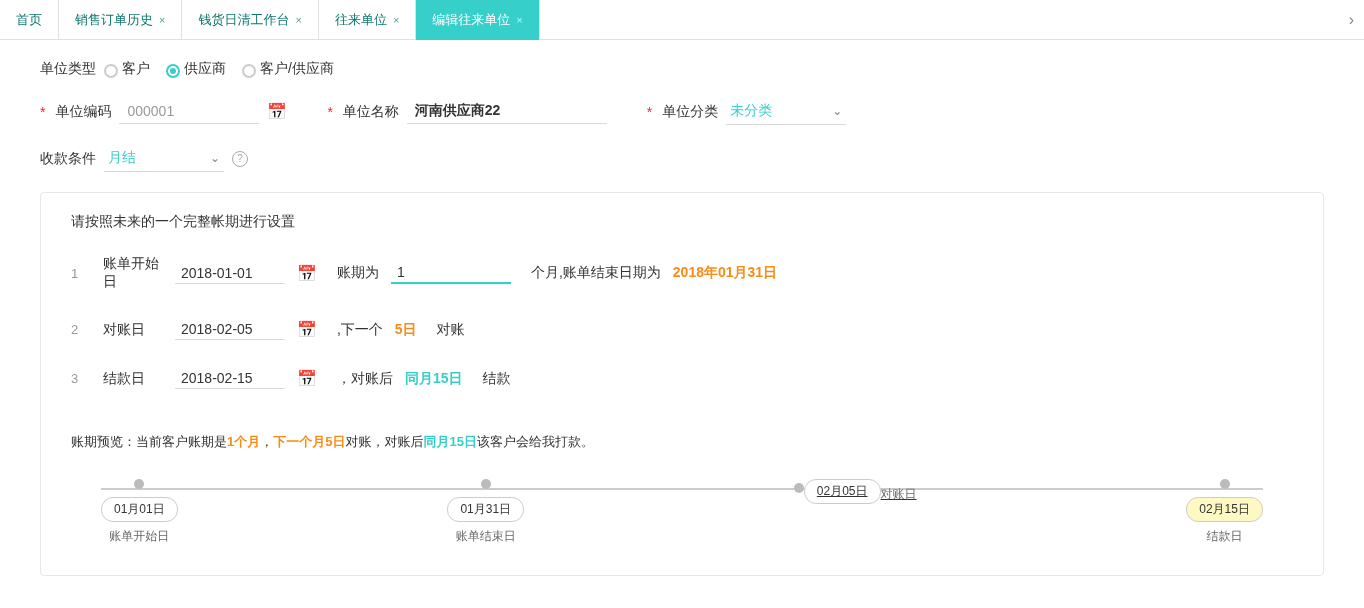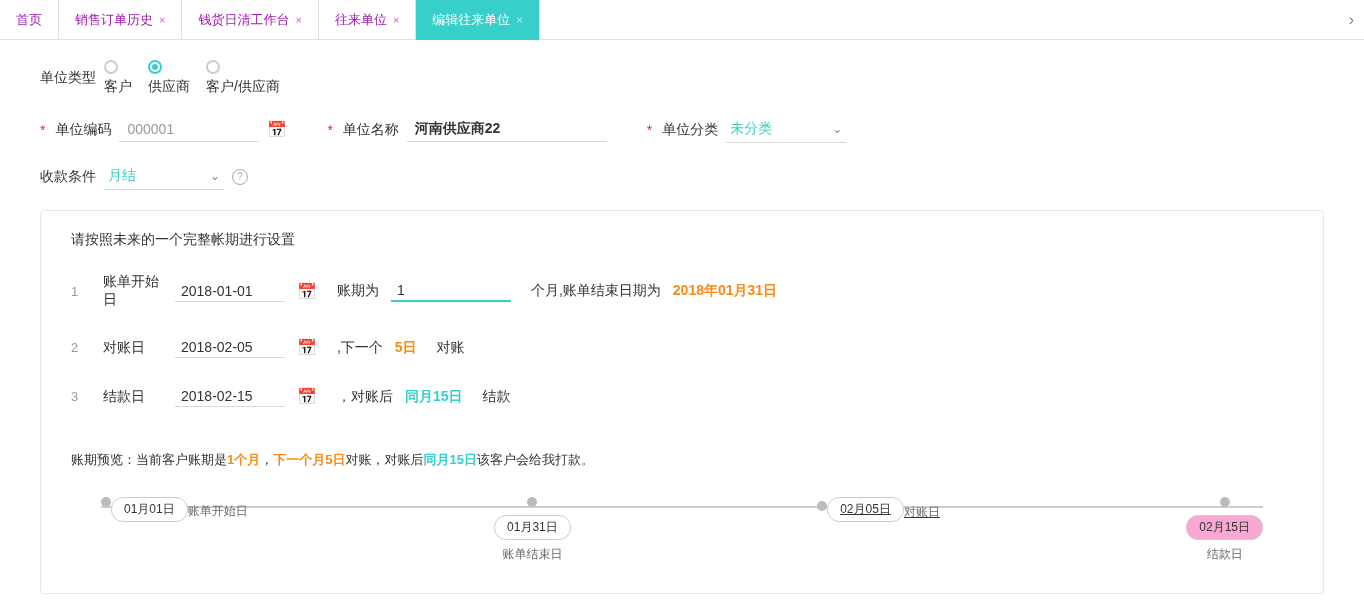--- a/index.html
+++ b/index.html
@@ -14,21 +14,21 @@
       height: 40px;
       padding: 0;
     }
     .tab {
       display: flex;
       align-items: center;
       padding: 0 16px;
       height: 40px;
       cursor: pointer;
       font-size: 13px;
-      color: #a21caf;
+      color: #0f766e;
       border-right: 1px solid #e0e0e0;
       gap: 6px;
       white-space: nowrap;
     }
     .tab.active {
       background: #36cfc9;
       color: #fff;
     }
     .tab .close-x {
       font-size: 11px;
@@ -73,24 +73,23 @@
     }
 
     
     .radio-group {
       display: flex;
       align-items: center;
       gap: 16px;
     }
     .radio-item {
       display: flex;
-      align-items: flex-start;
+      align-items: flex-end;
       gap: 4px;
       cursor: pointer;
-      flex-direction: column;
     }
     .radio-circle {
       width: 14px;
       height: 14px;
       border-radius: 50%;
       border: 2px solid #ccc;
       display: flex;
       align-items: center;
       justify-content: center;
     }
@@ -355,21 +354,21 @@
       <div class="preview-text">
         <span>账期预览：当前客户账期是</span><span class="highlight-orange">1个月</span><span>，</span><span class="highlight-orange">下一个月5日</span><span>对账，对账后</span><span class="highlight-teal">同月15日</span><span>该客户会给我打款。</span>
       </div>
 
       <div style="position:relative; width:100%; padding: 0 30px;">
 
         <div style="position:absolute; top:9px; left:30px; right:30px; height:2px; background:#ccc;"></div>
 
         <div style="display:flex; justify-content:space-between; align-items:flex-start; position:relative; z-index:1;">
 
-          <div style="display:flex;flex-direction:row;align-items:flex-start;">
+          <div style="display:flex;flex-direction:column;align-items:center;">
             <div style="width:10px;height:10px;border-radius:50%;background:#bbb;margin-bottom:8px;"></div>
             <div style="border:1px solid #ccc;border-radius:12px;padding:3px 12px;font-size:12px;color:#333;background:#fff;white-space:nowrap;">
               <span>01月01日</span>
             </div>
             <div style="font-size:12px;color:#666;margin-top:6px;">账单开始日</div>
           </div>
 
           <div style="display:flex;flex-direction:column;align-items:center;">
             <div style="width:10px;height:10px;border-radius:50%;background:#bbb;margin-bottom:8px;"></div>
             <div style="border:1px solid #ccc;border-radius:12px;padding:3px 12px;font-size:12px;color:#333;background:#fff;white-space:nowrap;">
@@ -381,21 +380,21 @@
           <div style="display:flex;align-items:center;text-decoration:underline;">
             <div style="width:10px;height:10px;border-radius:50%;background:#bbb;margin-bottom:8px;"></div>
             <div style="border:1px solid #ccc;border-radius:12px;padding:3px 12px;font-size:12px;color:#333;background:#fff;white-space:nowrap;">
               <span>02月05日</span>
             </div>
             <div style="font-size:12px;color:#666;margin-top:6px;">对账日</div>
           </div>
 
           <div style="display:flex;flex-direction:column;align-items:center;">
             <div style="width:10px;height:10px;border-radius:50%;background:#bbb;margin-bottom:8px;"></div>
-            <div style="border:1px solid #ccc;border-radius:12px;padding:3px 12px;font-size:12px;color:#333;background:#f9a8d4;white-space:nowrap;">
+            <div style="border:1px solid #ccc;border-radius:12px;padding:3px 12px;font-size:12px;color:#333;background:#fef9c3;white-space:nowrap;">
               <span>02月15日</span>
             </div>
             <div style="font-size:12px;color:#666;margin-top:6px;">结款日</div>
           </div>
 
         </div>
       </div>
 
     </div>
   </div>

